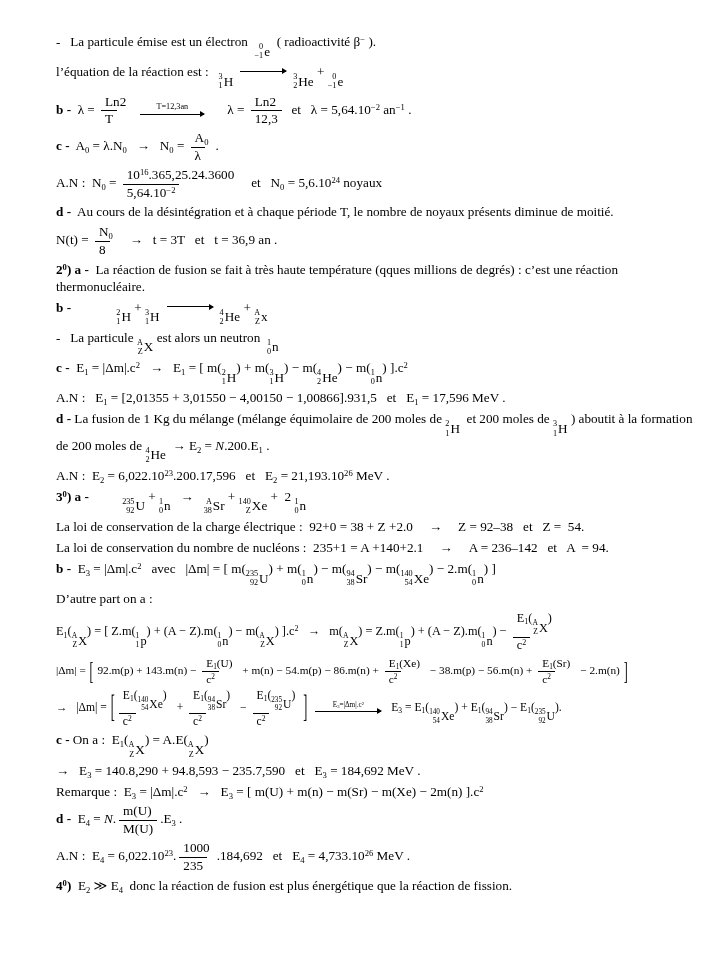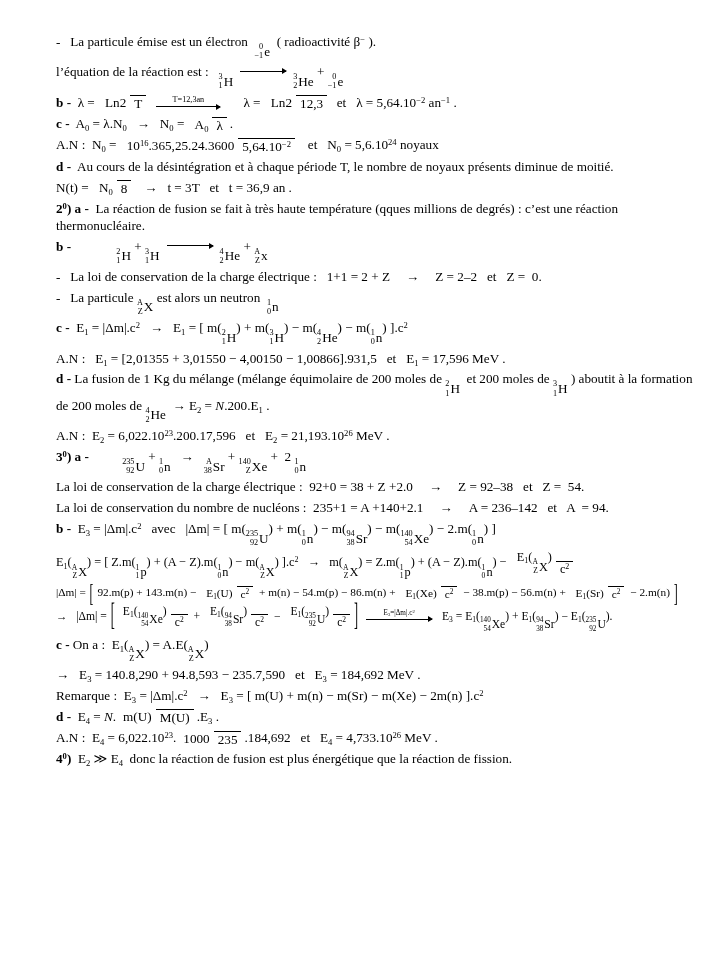--- a/index.html
+++ b/index.html
@@ -14,21 +14,21 @@
   .bold{font-weight:700;}
   .scr{font-style:italic;}
   sub,sup{font-size:0.65em;line-height:0;}
   sub{vertical-align:-0.3em;}
   sup{vertical-align:0.5em;}
   .sp{display:inline-block;height:1px;}
   .nuc{display:inline-flex;align-items:center;vertical-align:-3px;}
   .nstack{display:inline-flex;flex-direction:column;align-items:flex-end;
           font-size:0.62em;line-height:1.12;margin-right:1px;}
   .nsym{line-height:1;}
-  .frac{display:inline-flex;flex-direction:row;align-items:flex-end;
+  .frac{display:inline-flex;flex-direction:column;align-items:flex-start;
         vertical-align:middle;margin:0 3px;text-align:center;}
   .frac .num{display:block;padding:0 4px 1px;line-height:1.12;}
   .frac .den{display:block;border-top:1px solid #000;padding:1px 4px 0;line-height:1.12;}
   .arrow{display:inline-flex;flex-direction:column;align-items:center;
          justify-content:space-between;vertical-align:middle;margin:0 7px;}
   .alabel{font-size:0.62em;line-height:1;margin-bottom:2px;white-space:pre;}
   .shaft{position:relative;height:1px;background:#000;margin-bottom:4px;}
   .shaft::after{content:"";position:absolute;right:-1px;top:-2.5px;width:0;height:0;
     border-left:5px solid #000;border-top:3px solid transparent;border-bottom:3px solid transparent;}
   .big{display:inline-block;vertical-align:middle;font-size:1.05em;padding:0 1px;}
@@ -40,30 +40,30 @@
   <div id="doc">
       <div class="line"><span class="tok">-   La particule émise est un électron  </span><span class="nuc"><span class="nstack"><span class="nsup">0</span><span class="nsub">−1</span></span><span class="nsym">e</span></span><span class="tok">  ( radioactivité β</span><sup class="tok">−</sup><span class="tok"> ).</span></div>
       <div class="line"><span class="tok">l’équation de la réaction est :   </span><span class="nuc"><span class="nstack"><span class="nsup">3</span><span class="nsub">1</span></span><span class="nsym">H</span></span><span class="arrow"><span class="shaft" style="width: 46px;"></span></span><span class="nuc"><span class="nstack"><span class="nsup">3</span><span class="nsub">2</span></span><span class="nsym">He</span></span><span class="tok"> + </span><span class="nuc"><span class="nstack"><span class="nsup">0</span><span class="nsub">−1</span></span><span class="nsym">e</span></span></div>
       <div class="line"><span class="tok bold">b - </span><span class="tok"> λ = </span><span class="frac"><span class="num"><span class="tok">Ln2</span></span><span class="den"><span class="tok">T</span></span></span><span class="arrow"><span class="alabel"><span class="tok">T=12,3an</span></span><span class="shaft" style="width: 64px;"></span></span><span class="sp" style="width: 16px;"></span><span class="tok">λ = </span><span class="frac"><span class="num"><span class="tok">Ln2</span></span><span class="den"><span class="tok">12,3</span></span></span><span class="tok">  et   λ = 5,64.10</span><sup class="tok">−2</sup><span class="tok"> an</span><sup class="tok">−1</sup><span class="tok"> .</span></div>
       <div class="line"><span class="tok bold">c - </span><span class="tok"> A</span><sub class="tok">0</sub><span class="tok"> = λ.N</span><sub class="tok">0</sub><span class="tok">   →   N</span><sub class="tok">0</sub><span class="tok"> = </span><span class="frac"><span class="num"><span class="tok">A</span><sub class="tok">0</sub></span><span class="den"><span class="tok">λ</span></span></span><span class="tok">.</span></div>
       <div class="line"><span class="tok">A.N :  N</span><sub class="tok">0</sub><span class="tok"> = </span><span class="frac"><span class="num"><span class="tok">10</span><sup class="tok">16</sup><span class="tok">.365,25.24.3600</span></span><span class="den"><span class="tok">5,64.10</span><sup class="tok">−2</sup></span></span><span class="tok">   et   N</span><sub class="tok">0</sub><span class="tok"> = 5,6.10</span><sup class="tok">24</sup><span class="tok"> noyaux</span></div>
       <div class="line"><span class="tok bold">d - </span><span class="tok"> Au cours de la désintégration et à chaque période T, le nombre de noyaux présents diminue de moitié.</span></div>
       <div class="line"><span class="tok">N(t) = </span><span class="frac"><span class="num"><span class="tok">N</span><sub class="tok">0</sub></span><span class="den"><span class="tok">8</span></span></span><span class="tok">   →   t = 3T   et   t = 36,9 an .</span></div>
       <div class="line"><span class="tok bold">2</span><sup class="tok bold">0</sup><span class="tok bold">) a - </span><span class="tok"> La réaction de fusion se fait à très haute température (qques millions de degrés) : c’est une réaction thermonucléaire.</span></div>
       <div class="line"><span class="tok bold">b - </span><span class="sp" style="width: 42px;"></span><span class="nuc"><span class="nstack"><span class="nsup">2</span><span class="nsub">1</span></span><span class="nsym">H</span></span><span class="tok"> + </span><span class="nuc"><span class="nstack"><span class="nsup">3</span><span class="nsub">1</span></span><span class="nsym">H</span></span><span class="arrow"><span class="shaft" style="width: 46px;"></span></span><span class="nuc"><span class="nstack"><span class="nsup">4</span><span class="nsub">2</span></span><span class="nsym">He</span></span><span class="tok"> + </span><span class="nuc"><span class="nstack"><span class="nsup">A</span><span class="nsub">Z</span></span><span class="nsym">x</span></span></div>
-      <div class="line"><span class="tok">-   La loi de conservation de la charge électrique :   1+1 = 2 + Z</span><span class="sp" style="width: 16px;"></span><span class="tok">→</span><span class="sp" style="width: 16px;"></span><span class="tok">Z = 2–2   et   Z =  0.</span></div>
       <div class="line"><span class="tok">-   La particule </span><span class="nuc"><span class="nstack"><span class="nsup">A</span><span class="nsub">Z</span></span><span class="nsym">X</span></span><span class="tok"> est alors un neutron  </span><span class="nuc"><span class="nstack"><span class="nsup">1</span><span class="nsub">0</span></span><span class="nsym">n</span></span></div>
       <div class="line"><span class="tok bold">c - </span><span class="tok"> E</span><sub class="tok">1</sub><span class="tok"> = |Δm|.c</span><sup class="tok">2</sup><span class="tok">   →   E</span><sub class="tok">1</sub><span class="tok"> = [ m(</span><span class="nuc"><span class="nstack"><span class="nsup">2</span><span class="nsub">1</span></span><span class="nsym">H</span></span><span class="tok">) + m(</span><span class="nuc"><span class="nstack"><span class="nsup">3</span><span class="nsub">1</span></span><span class="nsym">H</span></span><span class="tok">) − m(</span><span class="nuc"><span class="nstack"><span class="nsup">4</span><span class="nsub">2</span></span><span class="nsym">He</span></span><span class="tok">) − m(</span><span class="nuc"><span class="nstack"><span class="nsup">1</span><span class="nsub">0</span></span><span class="nsym">n</span></span><span class="tok">) ].c</span><sup class="tok">2</sup></div>
       <div class="line"><span class="tok">A.N :   E</span><sub class="tok">1</sub><span class="tok"> = [2,01355 + 3,01550 − 4,00150 − 1,00866].931,5   et   E</span><sub class="tok">1</sub><span class="tok"> = 17,596 MeV .</span></div>
       <div class="line"><span class="tok bold">d - </span><span class="tok">La fusion de 1 Kg du mélange (mélange équimolaire de 200 moles de </span><span class="nuc"><span class="nstack"><span class="nsup">2</span><span class="nsub">1</span></span><span class="nsym">H</span></span><span class="tok">  et 200 moles de </span><span class="nuc"><span class="nstack"><span class="nsup">3</span><span class="nsub">1</span></span><span class="nsym">H</span></span><span class="tok"> ) aboutit à la formation de 200 moles de </span><span class="nuc"><span class="nstack"><span class="nsup">4</span><span class="nsub">2</span></span><span class="nsym">He</span></span><span class="tok">  → E</span><sub class="tok">2</sub><span class="tok"> = </span><span class="tok scr">N</span><span class="tok">.200.E</span><sub class="tok">1</sub><span class="tok"> .</span></div>
       <div class="line"><span class="tok">A.N :  E</span><sub class="tok">2</sub><span class="tok"> = 6,022.10</span><sup class="tok">23</sup><span class="tok">.200.17,596   et   E</span><sub class="tok">2</sub><span class="tok"> = 21,193.10</span><sup class="tok">26</sup><span class="tok"> MeV .</span></div>
       <div class="line"><span class="tok bold">3</span><sup class="tok bold">0</sup><span class="tok bold">) a - </span><span class="sp" style="width: 30px;"></span><span class="nuc"><span class="nstack"><span class="nsup">235</span><span class="nsub">92</span></span><span class="nsym">U</span></span><span class="tok"> + </span><span class="nuc"><span class="nstack"><span class="nsup">1</span><span class="nsub">0</span></span><span class="nsym">n</span></span><span class="tok">   →   </span><span class="nuc"><span class="nstack"><span class="nsup">A</span><span class="nsub">38</span></span><span class="nsym">Sr</span></span><span class="tok"> + </span><span class="nuc"><span class="nstack"><span class="nsup">140</span><span class="nsub">Z</span></span><span class="nsym">Xe</span></span><span class="tok"> +  2 </span><span class="nuc"><span class="nstack"><span class="nsup">1</span><span class="nsub">0</span></span><span class="nsym">n</span></span></div>
       <div class="line"><span class="tok">La loi de conservation de la charge électrique :  92+0 = 38 + Z +2.0</span><span class="sp" style="width: 16px;"></span><span class="tok">→</span><span class="sp" style="width: 16px;"></span><span class="tok">Z = 92–38   et   Z =  54.</span></div>
       <div class="line"><span class="tok">La loi de conservation du nombre de nucléons :  235+1 = A +140+2.1</span><span class="sp" style="width: 16px;"></span><span class="tok">→</span><span class="sp" style="width: 16px;"></span><span class="tok">A = 236–142   et   A  = 94.</span></div>
       <div class="line"><span class="tok bold">b - </span><span class="tok"> E</span><sub class="tok">3</sub><span class="tok"> = |Δm|.c</span><sup class="tok">2</sup><span class="tok">   avec   |Δm| = [ m(</span><span class="nuc"><span class="nstack"><span class="nsup">235</span><span class="nsub">92</span></span><span class="nsym">U</span></span><span class="tok">) + m(</span><span class="nuc"><span class="nstack"><span class="nsup">1</span><span class="nsub">0</span></span><span class="nsym">n</span></span><span class="tok">) − m(</span><span class="nuc"><span class="nstack"><span class="nsup">94</span><span class="nsub">38</span></span><span class="nsym">Sr</span></span><span class="tok">) − m(</span><span class="nuc"><span class="nstack"><span class="nsup">140</span><span class="nsub">54</span></span><span class="nsym">Xe</span></span><span class="tok">) − 2.m(</span><span class="nuc"><span class="nstack"><span class="nsup">1</span><span class="nsub">0</span></span><span class="nsym">n</span></span><span class="tok">) ]</span></div>
+      <div class="line"><span class="tok">D’autre part on a :</span></div>
       <div class="line" style="font-size: 12.3px;"><span class="tok">E</span><sub class="tok">1</sub><span class="tok">(</span><span class="nuc"><span class="nstack"><span class="nsup">A</span><span class="nsub">Z</span></span><span class="nsym">X</span></span><span class="tok">) = [ Z.m(</span><span class="nuc"><span class="nstack"><span class="nsup">1</span><span class="nsub">1</span></span><span class="nsym">p</span></span><span class="tok">) + (A − Z).m(</span><span class="nuc"><span class="nstack"><span class="nsup">1</span><span class="nsub">0</span></span><span class="nsym">n</span></span><span class="tok">) − m(</span><span class="nuc"><span class="nstack"><span class="nsup">A</span><span class="nsub">Z</span></span><span class="nsym">X</span></span><span class="tok">) ].c</span><sup class="tok">2</sup><span class="tok">   →   m(</span><span class="nuc"><span class="nstack"><span class="nsup">A</span><span class="nsub">Z</span></span><span class="nsym">X</span></span><span class="tok">) = Z.m(</span><span class="nuc"><span class="nstack"><span class="nsup">1</span><span class="nsub">1</span></span><span class="nsym">p</span></span><span class="tok">) + (A − Z).m(</span><span class="nuc"><span class="nstack"><span class="nsup">1</span><span class="nsub">0</span></span><span class="nsym">n</span></span><span class="tok">) − </span><span class="frac"><span class="num"><span class="tok">E</span><sub class="tok">1</sub><span class="tok">(</span><span class="nuc"><span class="nstack"><span class="nsup">A</span><span class="nsub">Z</span></span><span class="nsym">X</span></span><span class="tok">)</span></span><span class="den"><span class="tok">c</span><sup class="tok">2</sup></span></span></div>
       <div class="line" style="font-size: 11.3px;"><span class="tok">|Δm| = </span><span class="big" style="transform: scaleY(2.1);">[</span><span class="tok"> 92.m(p) + 143.m(n) − </span><span class="frac"><span class="num"><span class="tok">E</span><sub class="tok">1</sub><span class="tok">(U)</span></span><span class="den"><span class="tok">c</span><sup class="tok">2</sup></span></span><span class="tok"> + m(n) − 54.m(p) − 86.m(n) + </span><span class="frac"><span class="num"><span class="tok">E</span><sub class="tok">1</sub><span class="tok">(Xe)</span></span><span class="den"><span class="tok">c</span><sup class="tok">2</sup></span></span><span class="tok"> − 38.m(p) − 56.m(n) + </span><span class="frac"><span class="num"><span class="tok">E</span><sub class="tok">1</sub><span class="tok">(Sr)</span></span><span class="den"><span class="tok">c</span><sup class="tok">2</sup></span></span><span class="tok"> − 2.m(n) </span><span class="big" style="transform: scaleY(2.1);">]</span></div>
       <div class="line" style="font-size: 11.6px;"><span class="tok">→   |Δm| = </span><span class="big" style="transform: scaleY(2.6);">[</span><span class="frac"><span class="num"><span class="tok">E</span><sub class="tok">1</sub><span class="tok">(</span><span class="nuc"><span class="nstack"><span class="nsup">140</span><span class="nsub">54</span></span><span class="nsym">Xe</span></span><span class="tok">)</span></span><span class="den"><span class="tok">c</span><sup class="tok">2</sup></span></span><span class="tok"> + </span><span class="frac"><span class="num"><span class="tok">E</span><sub class="tok">1</sub><span class="tok">(</span><span class="nuc"><span class="nstack"><span class="nsup">94</span><span class="nsub">38</span></span><span class="nsym">Sr</span></span><span class="tok">)</span></span><span class="den"><span class="tok">c</span><sup class="tok">2</sup></span></span><span class="tok"> − </span><span class="frac"><span class="num"><span class="tok">E</span><sub class="tok">1</sub><span class="tok">(</span><span class="nuc"><span class="nstack"><span class="nsup">235</span><span class="nsub">92</span></span><span class="nsym">U</span></span><span class="tok">)</span></span><span class="den"><span class="tok">c</span><sup class="tok">2</sup></span></span><span class="big" style="transform: scaleY(2.6);">]</span><span class="arrow"><span class="alabel"><span class="tok">E</span><sub class="tok">3</sub><span class="tok">=|Δm|.c</span><sup class="tok">2</sup></span><span class="shaft" style="width: 66px;"></span></span><span class="tok"> E</span><sub class="tok">3</sub><span class="tok"> = E</span><sub class="tok">1</sub><span class="tok">(</span><span class="nuc"><span class="nstack"><span class="nsup">140</span><span class="nsub">54</span></span><span class="nsym">Xe</span></span><span class="tok">) + E</span><sub class="tok">1</sub><span class="tok">(</span><span class="nuc"><span class="nstack"><span class="nsup">94</span><span class="nsub">38</span></span><span class="nsym">Sr</span></span><span class="tok">) − E</span><sub class="tok">1</sub><span class="tok">(</span><span class="nuc"><span class="nstack"><span class="nsup">235</span><span class="nsub">92</span></span><span class="nsym">U</span></span><span class="tok">).</span></div>
       <div class="line"><span class="tok bold">c - </span><span class="tok">On a :  E</span><sub class="tok">1</sub><span class="tok">(</span><span class="nuc"><span class="nstack"><span class="nsup">A</span><span class="nsub">Z</span></span><span class="nsym">X</span></span><span class="tok">) = A.E(</span><span class="nuc"><span class="nstack"><span class="nsup">A</span><span class="nsub">Z</span></span><span class="nsym">X</span></span><span class="tok">)</span></div>
       <div class="line"><span class="tok">→   E</span><sub class="tok">3</sub><span class="tok"> = 140.8,290 + 94.8,593 − 235.7,590   et   E</span><sub class="tok">3</sub><span class="tok"> = 184,692 MeV .</span></div>
       <div class="line"><span class="tok">Remarque :  E</span><sub class="tok">3</sub><span class="tok"> = |Δm|.c</span><sup class="tok">2</sup><span class="tok">   →   E</span><sub class="tok">3</sub><span class="tok"> = [ m(U) + m(n) − m(Sr) − m(Xe) − 2m(n) ].c</span><sup class="tok">2</sup></div>
       <div class="line"><span class="tok bold">d - </span><span class="tok"> E</span><sub class="tok">4</sub><span class="tok"> = </span><span class="tok scr">N</span><span class="tok">.</span><span class="frac"><span class="num"><span class="tok">m(U)</span></span><span class="den"><span class="tok">M(U)</span></span></span><span class="tok">.E</span><sub class="tok">3</sub><span class="tok"> .</span></div>
       <div class="line"><span class="tok">A.N :  E</span><sub class="tok">4</sub><span class="tok"> = 6,022.10</span><sup class="tok">23</sup><span class="tok">.</span><span class="frac"><span class="num"><span class="tok">1000</span></span><span class="den"><span class="tok">235</span></span></span><span class="tok">.184,692   et   E</span><sub class="tok">4</sub><span class="tok"> = 4,733.10</span><sup class="tok">26</sup><span class="tok"> MeV .</span></div>
       <div class="line"><span class="tok bold">4</span><sup class="tok bold">0</sup><span class="tok bold">) </span><span class="tok"> E</span><sub class="tok">2</sub><span class="tok"> ≫ E</span><sub class="tok">4</sub><span class="tok">  donc la réaction de fusion est plus énergétique que la réaction de fission.</span></div>
     </div>

